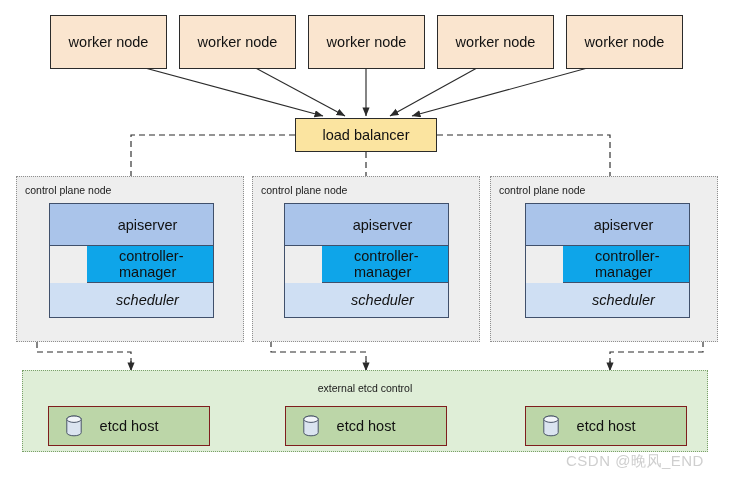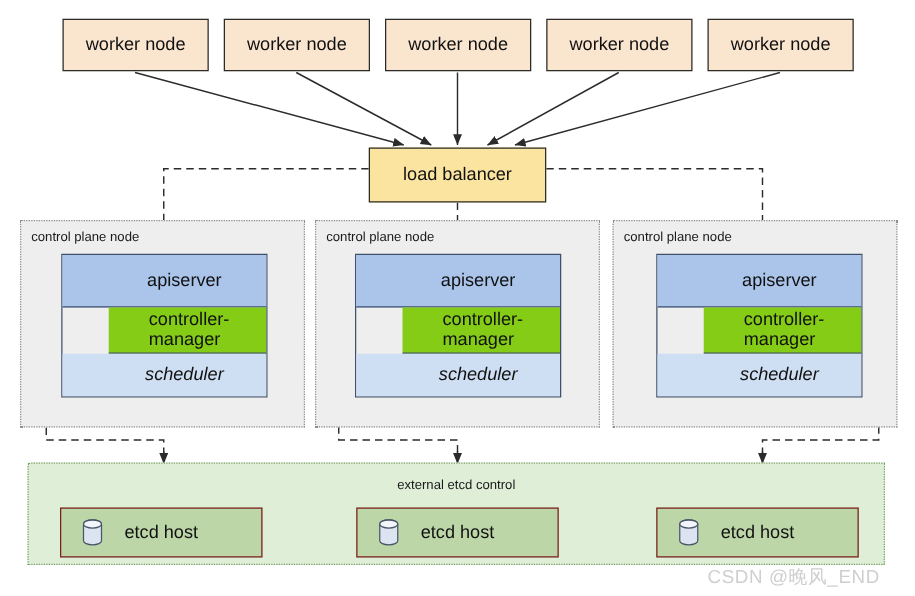--- a/index.html
+++ b/index.html
@@ -28,21 +28,21 @@
     justify-content:center;
     text-align:center;
   }
 
   
   .worker{
     background:#fae5cf;
     border:1px solid #2b2b2b;
     font-size:14.5px;
     color:#111111;
-    height:42px;
+    height:54px;
   }
 
   
   .lb{
     background:#fbe4a0;
     border:1px solid #2b2b2b;
     font-size:14.5px;
     color:#111111;
   }
 
@@ -73,21 +73,21 @@
     display:flex;
     align-items:center;
     justify-content:center;
     font-size:14.5px;
     color:#111111;
     border-bottom:1px solid #40506b;
     padding-left:32px;
   }
   .comp:last-child{border-bottom:none;}
   .comp.api{background:#aac4ea;}
-  .comp.cm{background:#84cc16;margin-left:37px;}
+  .comp.cm{background:#0ea5e9;margin-left:37px;}
   .comp.sch{background:#cfdff3;font-style:italic;}
 
   
   .etcd-group{
     position:absolute;
     box-sizing:border-box;
     background:#dfeed7;
     border:1px dotted #7aa06a;
   }
   .etcd-group-label{
@@ -182,21 +182,21 @@
   <div class="node worker" style="left:308px;top:15px;width:117px;">
     <span>worker node</span>
   </div>
   <div class="node worker" style="left:437px;top:15px;width:117px;">
     <span>worker node</span>
   </div>
   <div class="node worker" style="left:566px;top:15px;width:117px;">
     <span>worker node</span>
   </div>
 
-  <div class="node lb" style="left:295px;top:118px;width:142px;height:44px;">
+  <div class="node lb" style="left:295px;top:118px;width:142px;height:34px;">
     <span>load balancer</span>
   </div>
 
   <div class="cp-group" style="left:16px;top:176px;width:228px;height:166px;">
     <span class="cp-group-label">control plane node</span>
   </div>
   <div class="stack" style="left:49px;top:203px;width:165px;height:115px;">
     <div class="comp api" style="height:42px;">
       <span>apiserver</span>
     </div>

